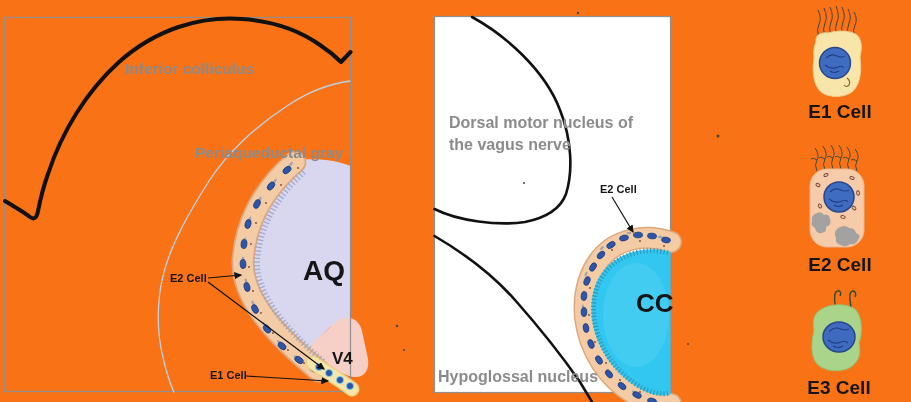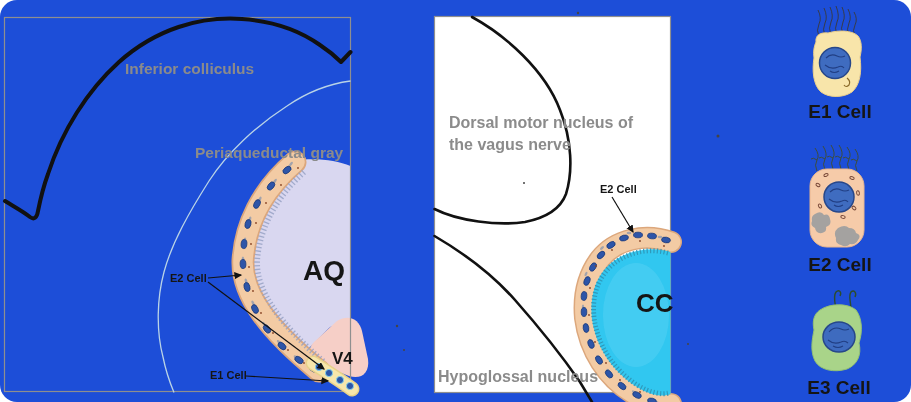--- a/index.html
+++ b/index.html
@@ -1,18 +1,18 @@
 <!DOCTYPE html>
 <html><head>
 <meta charset="utf-8">
 <style>
   html,body{margin:0;padding:0;background:#ffffff;}
   .canvas{
-    position:relative;width:911px;height:402px;background:#1d4ed8;
-    font-family:"Liberation Sans", sans-serif;overflow:hidden;border-radius:17px;
+    position:relative;width:911px;height:402px;background:#f97316;
+    font-family:"Liberation Sans", sans-serif;overflow:hidden;
   }
   svg{position:absolute;left:0;top:0;}
   text{font-family:"Liberation Sans", sans-serif;}
   .region-label{fill:#8b8b8b;font-weight:700;font-size:15.5px;}
   .region-label-md{fill:#8b8b8b;font-weight:700;font-size:16px;}
   .big-abbrev{fill:#151515;font-weight:800;}
   .callout{fill:#151515;font-weight:700;font-size:11px;}
   .legend-label{fill:#151515;font-weight:700;font-size:19px;text-anchor:middle;}
 </style>
 </head>

